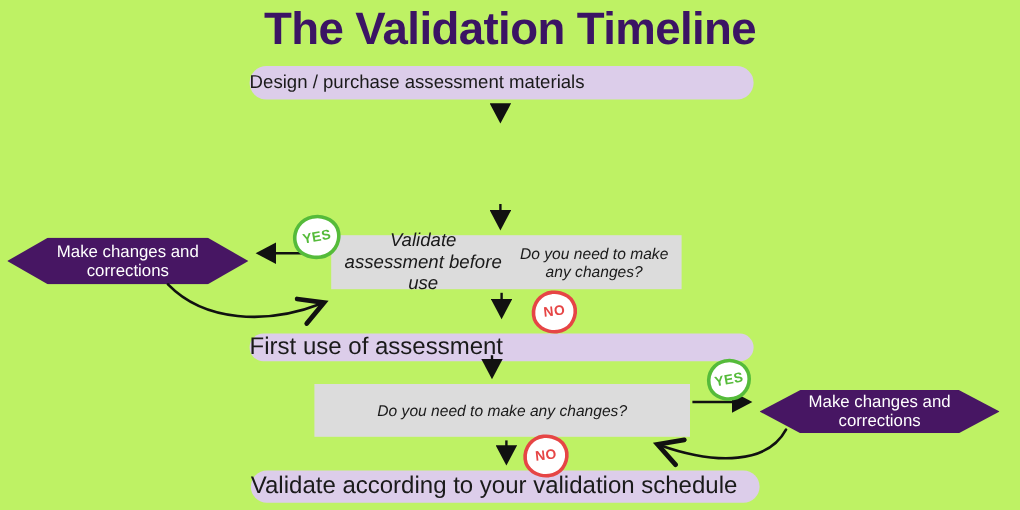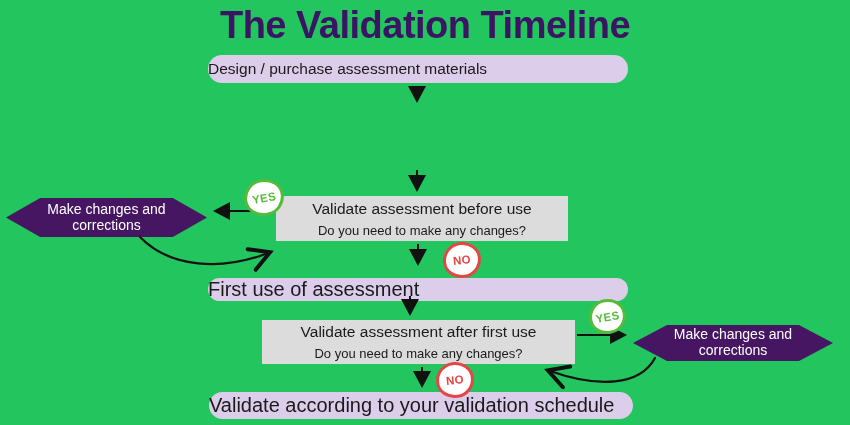--- a/index.html
+++ b/index.html
@@ -1,41 +1,41 @@
 <!DOCTYPE html>
 <html style="--title: #3b1464; --lavender: #dccdea; --gray: #dcdcdc; --purple: #471663; --green: #55bb3a; --red: #e64545; --arrow: #111111;"><head>
 <meta charset="utf-8">
 <style>
   :root{
     --title:#3b1464; --lavender:#dccdea; --gray:#dcdcdc; --purple:#471663;
     --green:#55bb3a; --red:#e64545; --arrow:#111111;
   }
   html,body{margin:0;padding:0;background:#fff;}
   .canvas{
-    position:relative;width:850px;height:425px;background:#22c55e;overflow:hidden;
+    position:relative;width:850px;height:425px;background:#bef264;overflow:hidden;
     font-family:"Liberation Sans",sans-serif;color:#1a1a1a;
   }
   .title{
     position:absolute;top:0;left:0;width:850px;height:50px;
     display:flex;align-items:center;justify-content:center;
     font-size:38px;font-weight:bold;color:var(--title);letter-spacing:-0.5px;
   }
   .pill{
     position:absolute;background:var(--lavender);border-radius:16px;
     display:flex;align-items:center;text-align:center;
     font-size:15.5px;line-height:1.15;z-index:2;
   }
   .pill-design{left:208px;top:55px;width:420px;height:28px;}
   .pill-map{left:93px;top:110px;width:659px;height:56px;border-radius:18px;padding:0 26px;box-sizing:border-box;font-size:15px;}
   .pill-firstuse{left:208px;top:278px;width:420px;height:23px;border-radius:12px;font-size:20px;}
   .pill-schedule{left:209px;top:392px;width:424px;height:27px;font-size:20px;}
   .graybox{
     position:absolute;background:var(--gray);z-index:2;
-    display:flex;flex-direction:column;align-items:center;justify-content:center;
-    text-align:center;gap:5px;padding:4px 6px;box-sizing:border-box;
+    display:flex;flex-direction:row;align-items:center;justify-content:center;
+    text-align:center;gap:5px;padding:4px 6px;box-sizing:border-box;font-style:italic;
   }
   .gray-before{left:276px;top:196px;width:292px;height:45px;}
   .gray-after{left:262px;top:320px;width:313px;height:44px;}
   .graybox .head{font-size:15.5px;}
   .graybox .sub{font-size:13px;}
   .hex{
     position:absolute;background:var(--purple);color:#fff;z-index:2;
     clip-path:polygon(0 50%,17% 0,83% 0,100% 50%,83% 100%,17% 100%);
     display:flex;align-items:center;justify-content:center;text-align:center;
     font-size:14px;line-height:1.12;padding:0 28px;box-sizing:border-box;
@@ -74,21 +74,20 @@
 
   <div class="hex hex-left">
     <span>Make changes and corrections</span>
   </div>
 
   <div class="pill pill-firstuse">
     <span>First use of assessment</span>
   </div>
 
   <div class="graybox gray-after">
-    <div class="head">Validate assessment after first use</div>
     <div class="sub">Do you need to make any changes?</div>
   </div>
 
   <div class="hex hex-right">
     <span>Make changes and corrections</span>
   </div>
 
   <div class="pill pill-schedule">
     <span>Validate according to your validation schedule</span>
   </div>

